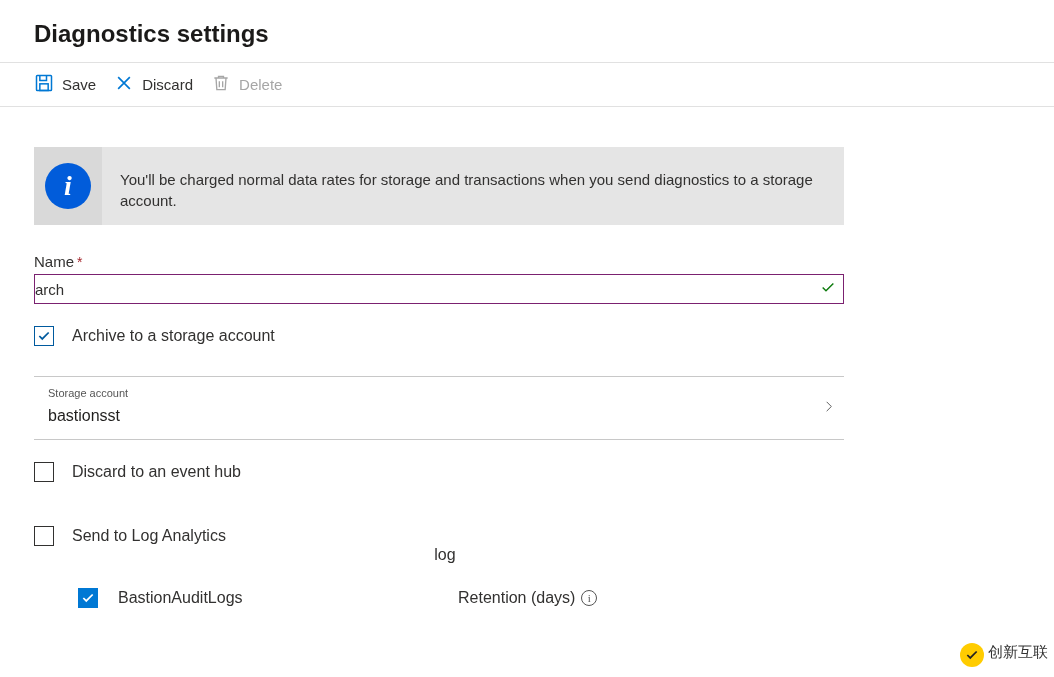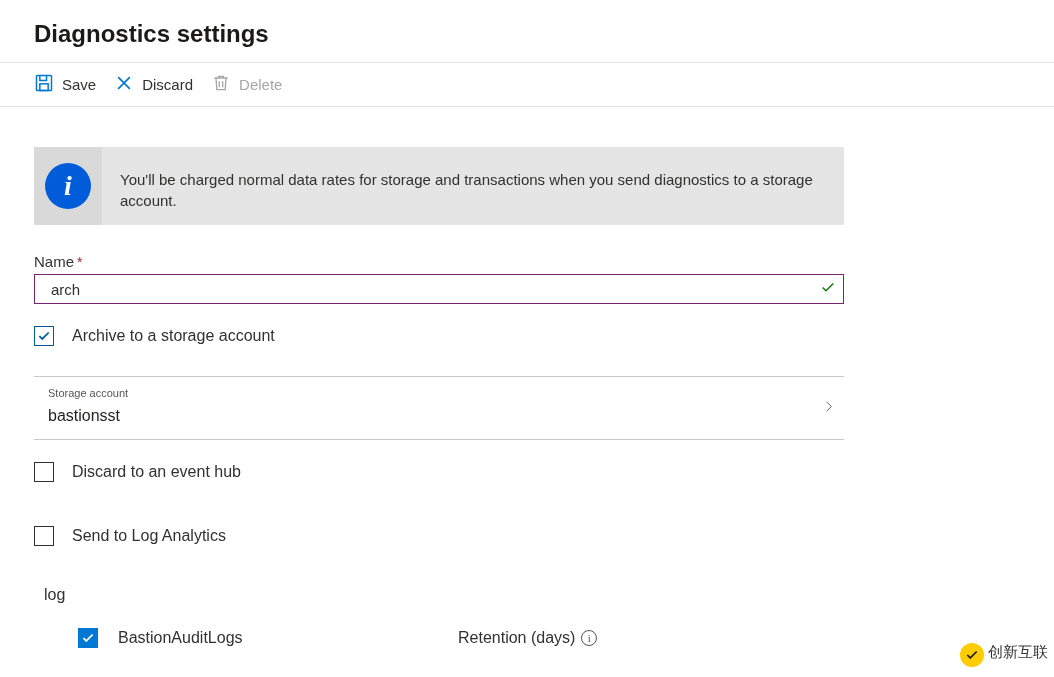--- a/index.html
+++ b/index.html
@@ -89,21 +89,21 @@
   }
   .req { color: #a4262c; margin-left: 3px; }
   .text-input-wrap {
     position: relative;
     width: 100%;
   }
   .text-input {
     width: 100%;
     height: 30px;
     border: 1px solid #7b2170;
-    padding: 4px 34px 4px 16px;
+    padding: 4px 34px 4px 0;
     font-size: 15px;
     color: #323130;
     outline: none;
   }
   .valid-check {
     position: absolute;
     right: 8px;
     top: 50%;
     transform: translateY(-50%);
     color: #107c10;
@@ -147,22 +147,22 @@
   .picker-chevron {
     position:absolute;
     right: 8px;
     top: 50%;
     transform: translateY(-50%);
     color:#555;
   }
   .section-heading {
     font-size: 16px;
     color: #323130;
-    margin-top: 40px;
     margin-left: 10px;
+    text-align: center;
   }
   .log-row {
     display:flex;
     align-items:center;
     margin-top: 24px;
     padding-left: 44px;
   }
   .cb-filled {
     width: 20px;
     height: 20px;

